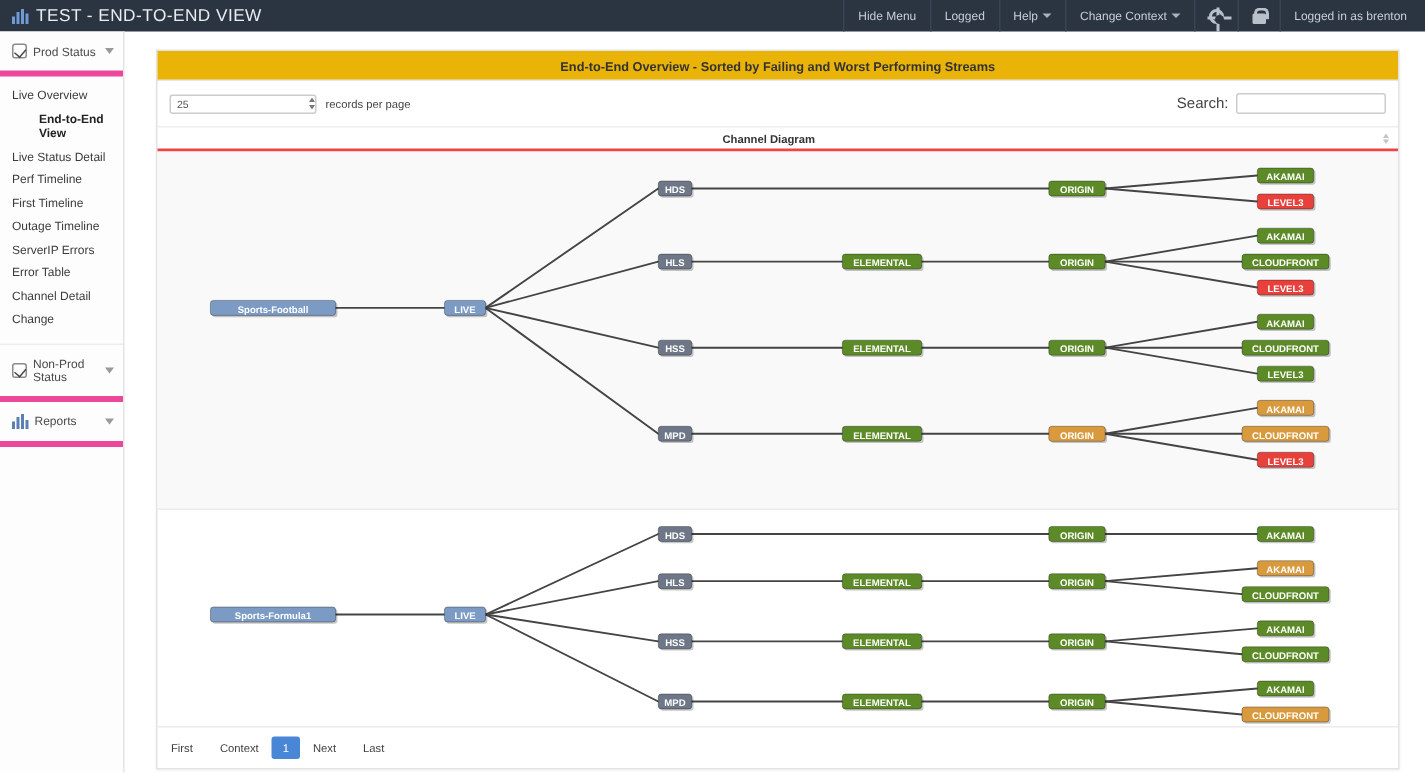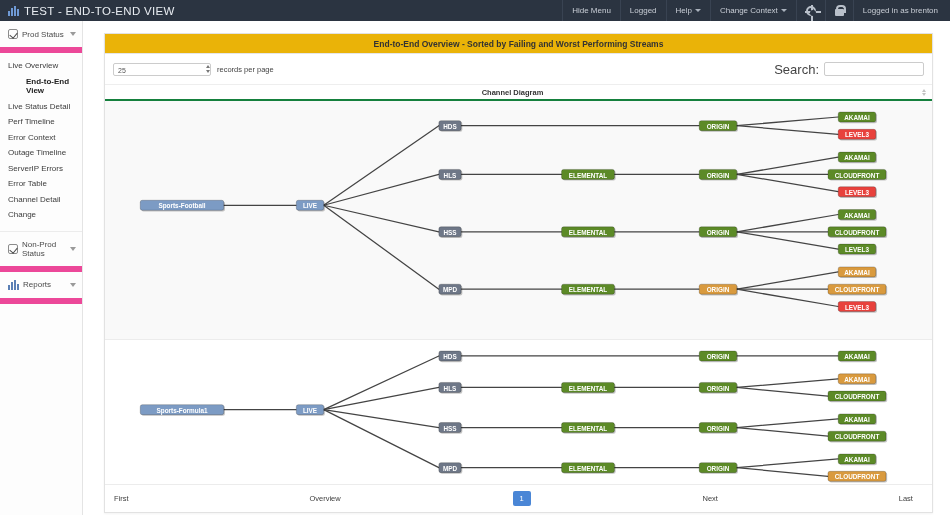--- a/index.html
+++ b/index.html
@@ -71,21 +71,21 @@
   }
 
   
   #sidebar {
     position: absolute; left: 0; top: 21px; width: 83px; height: 494px;
     background: #fdfdfd; border-right: 1px solid #e4e4e4;
     font-size: 8px; color: #3d3d3d;
   }
   .side-group-head {
     display: flex; align-items: center; gap: 4px;
-    padding: 8px 6px 8px 8px; border-bottom: 6px solid #ec4899;
+    padding: 8px 6px 8px 8px; border-bottom: 4px solid #ec4899;
   }
   .side-group-head .lbl { font-size: 8px; color: #4a4a4a; flex: 1; }
   .sq-icon {
     width: 10px; height: 10px; border: 1px solid #8c8c8c; border-radius: 2px;
     position: relative; flex: 0 0 auto;
   }
   .sq-icon::after {
     content: ""; position: absolute; left: 2px; top: 1px;
     width: 4px; height: 6px; border: solid #4a4a4a;
     border-width: 0 1.5px 1.5px 0; transform: rotate(40deg);
@@ -136,27 +136,27 @@
   .spin .up, .spin .dn {
     width: 0; height: 0; border-left: 2.5px solid transparent;
     border-right: 2.5px solid transparent;
   }
   .spin .up { border-bottom: 3px solid #777; }
   .spin .dn { border-top: 3px solid #777; }
   #rpp-label { font-size: 7.5px; color: #444; }
   #search-wrap {
     margin-left: auto; display: flex; align-items: center; gap: 5px;
   }
-  #search-label { font-size: 13px; color: #444; }
+  #search-label { font-size: 10px; color: #444; }
   #search-input {
     width: 100px; height: 14px; border: 1px solid #ccc; border-radius: 2px;
     background: #fff;
   }
   #col-header {
-    height: 17px; border-top: 1px solid #eee; border-bottom: 2px solid #15803d;
+    height: 17px; border-top: 1px solid #eee; border-bottom: 2px solid #ef4444;
     display: flex; align-items: center; position: relative;
     font-size: 7.5px; font-weight: bold; color: #333;
   }
   #col-header .col-title {
     flex: 1; text-align: center; padding-right: 12px;
   }
   #col-header .sortarrows {
     position: absolute; right: 6px; top: 4px;
     display: flex; flex-direction: column; gap: 1px; opacity: .35;
   }
@@ -167,21 +167,21 @@
 
   
   .diagram-row { position: relative; width: 827px; }
   .diagram-row.shaded { background: #f9f9f9; border-bottom: 1px solid #ececec; }
   .diagram-svg { display: block; }
 
   
   #footer {
     position: absolute; left: 0; bottom: 0; width: 827px; height: 28px;
     border-top: 1px solid #ececec;
-    display: flex; align-items: center; justify-content: space-between;
+    display: flex; align-items: center; justify-content: flex-start;
     padding-right: 10px; gap: 0px;
   }
   .page-btn {
     font-size: 7.5px; color: #3d3d3d; padding: 3px 9px; line-height: 1;
   }
   .page-btn.current {
     background: #4a86d6; color: #fff; border-radius: 2px; padding: 4px 7px;
   }
   .node-text { font-family: "Liberation Sans", sans-serif; font-weight: bold; }
 </style>
@@ -233,21 +233,21 @@
     <span class="sq-icon"></span>
     <span class="lbl">Prod Status</span>
     <span class="chev"></span>
   </div>
 
   <div class="side-links">
     <a class="side-link">Live Overview</a>
     <a class="side-link active">End-to-End View</a>
     <a class="side-link">Live Status Detail</a>
     <a class="side-link">Perf Timeline</a>
-    <a class="side-link">Error Context</a>
+    <a class="side-link">First Timeline</a>
     <a class="side-link">Outage Timeline</a>
     <a class="side-link">ServerIP Errors</a>
     <a class="side-link">Error Table</a>
     <a class="side-link">Channel Detail</a>
     <a class="side-link">Change</a>
   </div>
 
   <div class="side-sep"></div>
 
   <div class="side-group-head">
@@ -563,18 +563,18 @@
             <rect x="724.2" y="132.49999999999997" width="58" height="10" rx="2" fill="rgba(0,0,0,0.22)"></rect>
             <rect x="723" y="131.29999999999998" width="58" height="10" rx="2" fill="#d99a3e" stroke="rgba(0,0,0,0.35)" stroke-width="0.6"></rect>
             <text x="752" y="139.49999999999997" text-anchor="middle" font-size="6.4" fill="#ffffff" class="node-text">CLOUDFRONT</text>
           </g>
         </svg>
       </div>
     </div>
 
   <div id="footer">
     <span class="page-btn">First</span>
-    <span class="page-btn">Overview</span>
+    <span class="page-btn">Context</span>
     <span class="page-btn current">1</span>
     <span class="page-btn">Next</span>
     <span class="page-btn">Last</span>
   </div>
 </div>
 
 </body></html>

